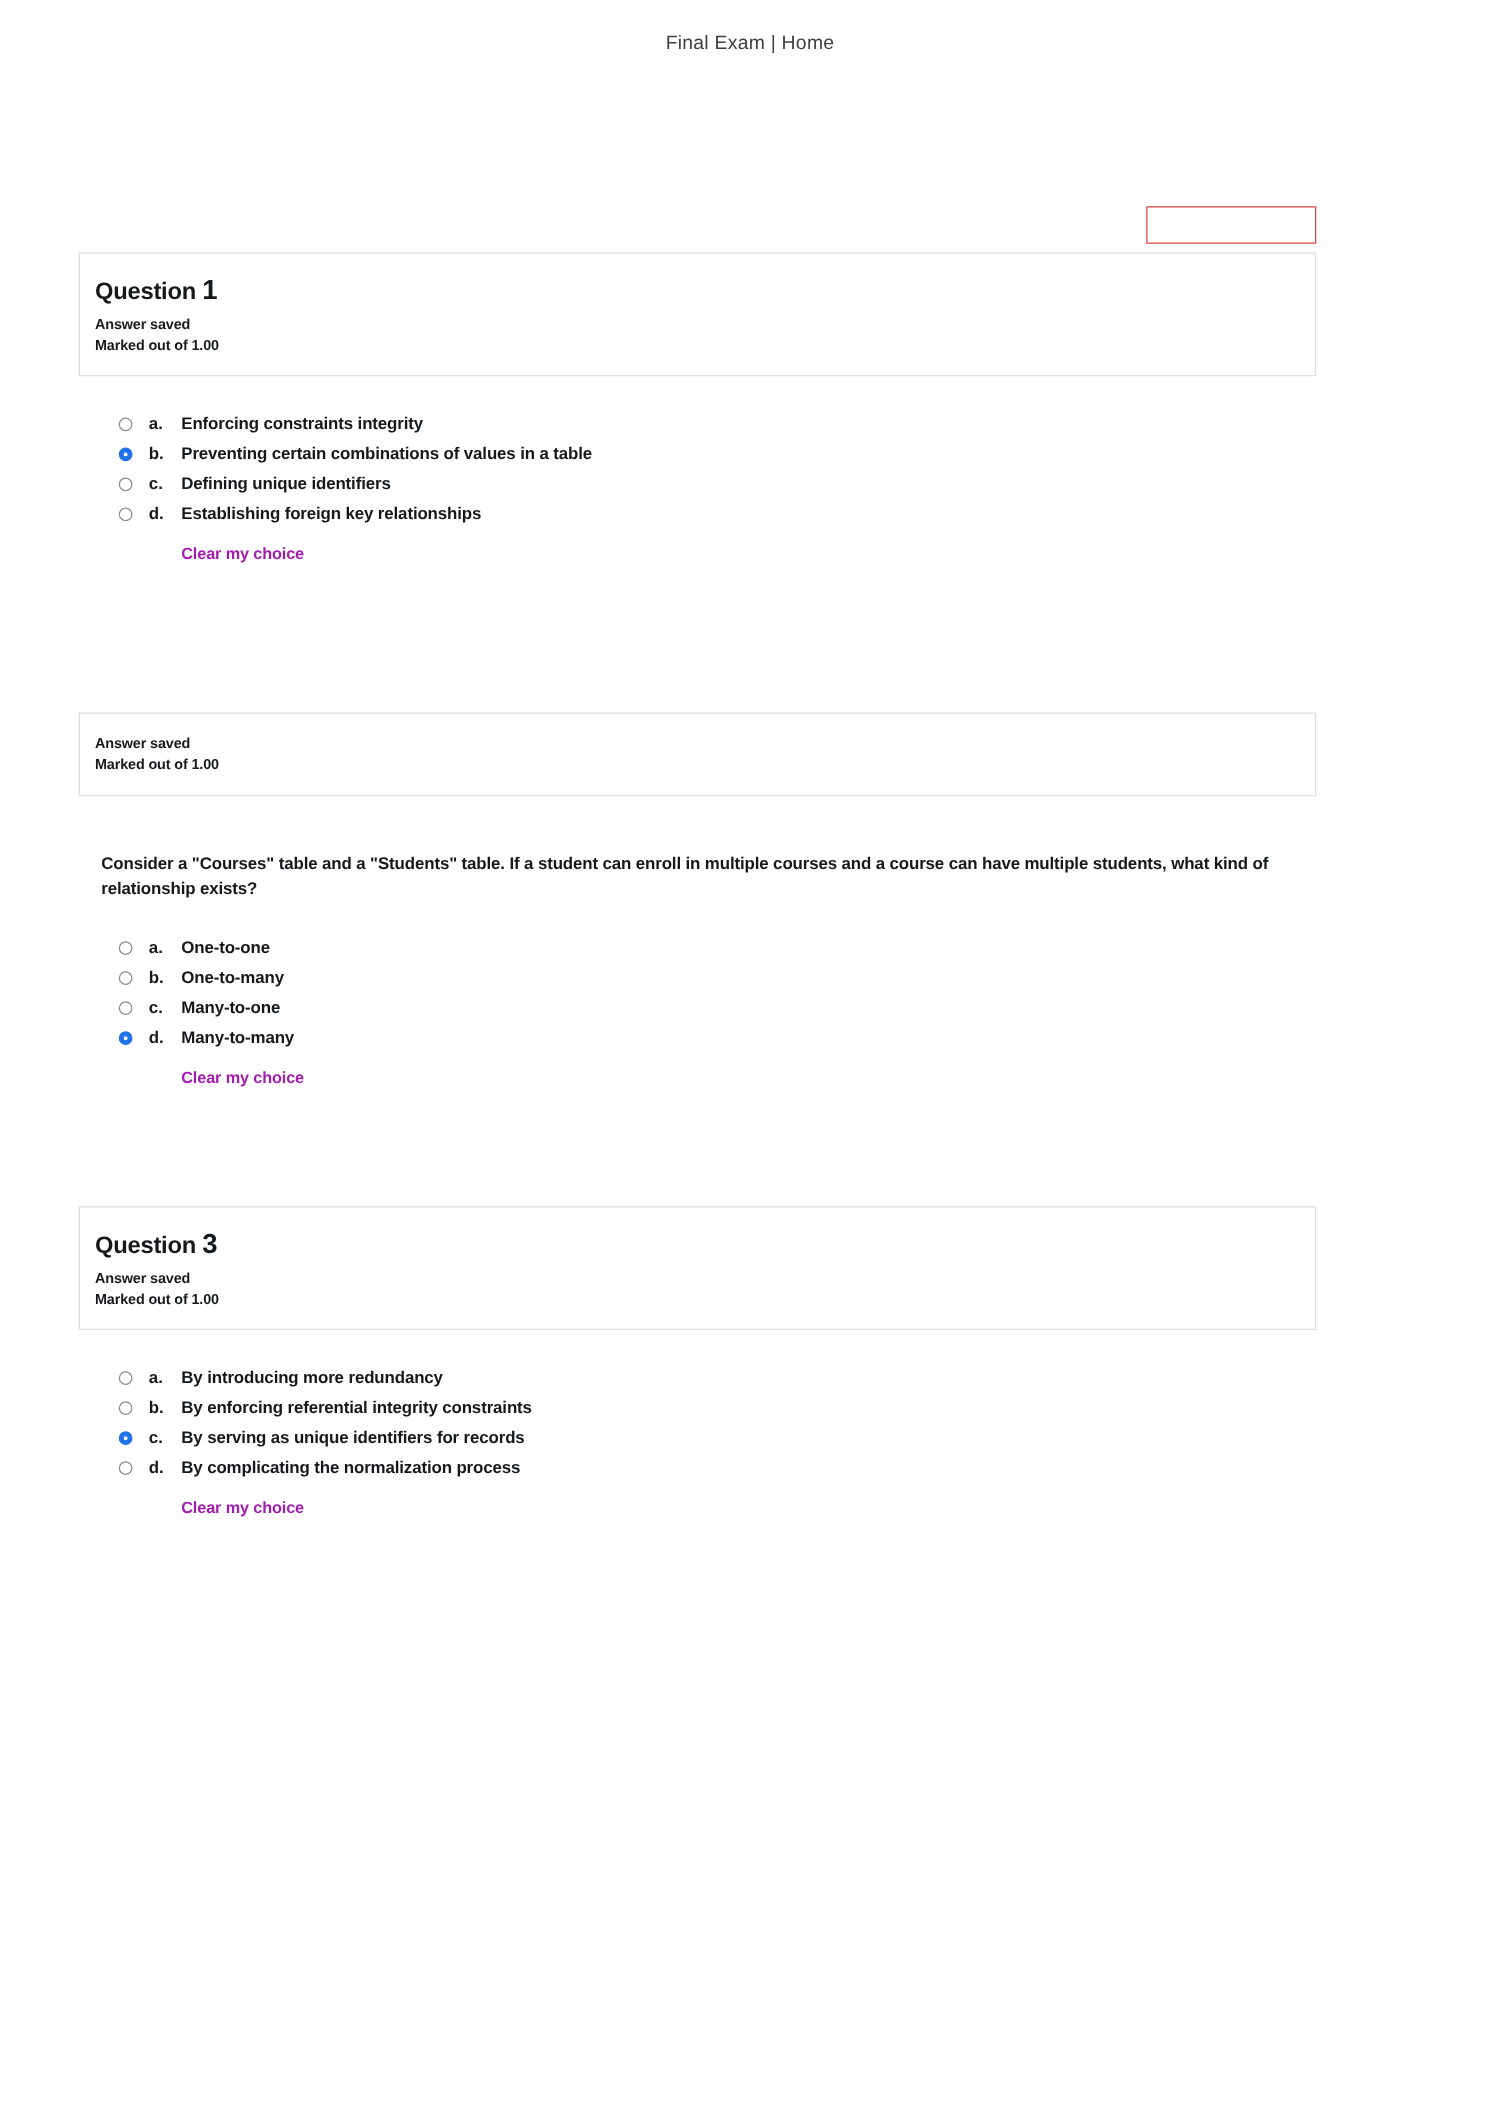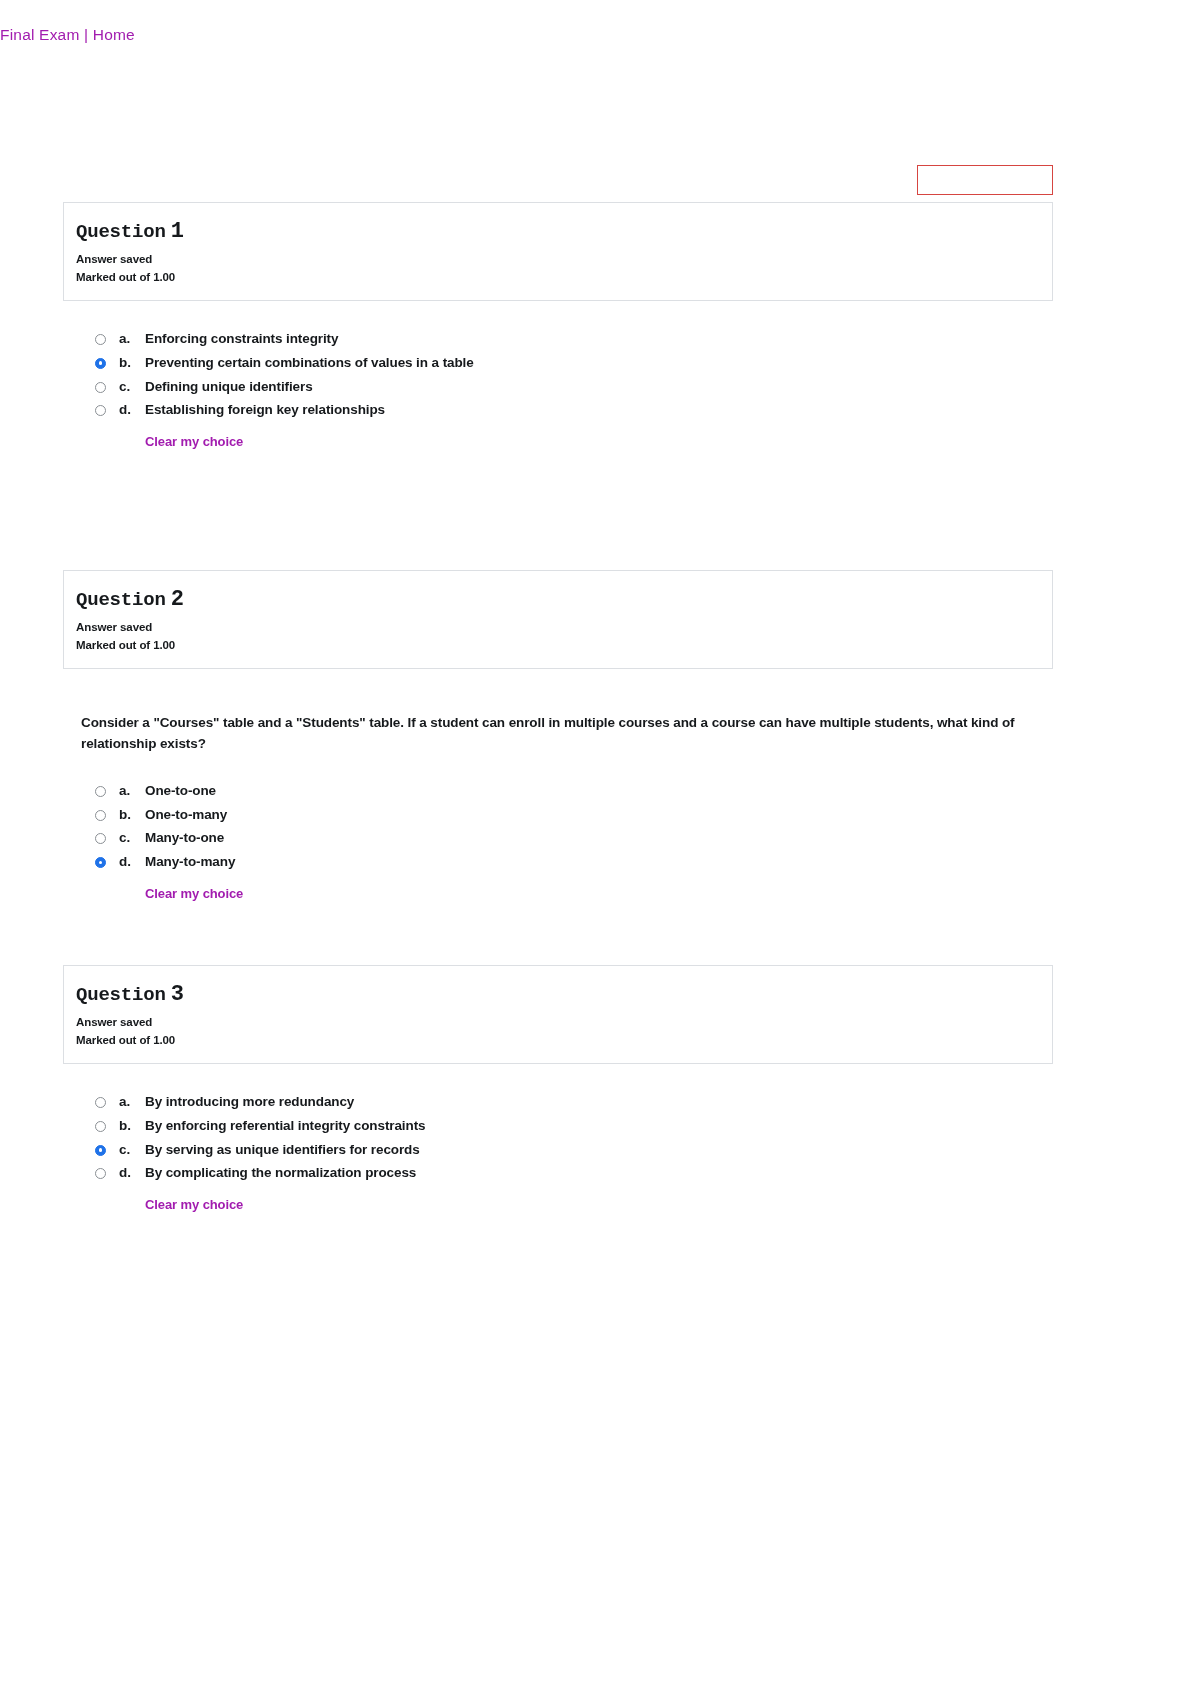--- a/index.html
+++ b/index.html
@@ -20,23 +20,23 @@
     background: #ffffff;
     overflow: hidden;
   }
 
   
   .doc-header {
     position: absolute;
     top: 26px;
     left: 0;
     width: 1200px;
-    text-align: left;
+    text-align: center;
     font-size: 15.5px;
-    color: #a21caf;
+    color: #404040;
     letter-spacing: 0.2px;
   }
 
   
   .red-box {
     position: absolute;
     left: 917px;
     top: 165px;
     width: 136px;
     height: 30px;
@@ -59,21 +59,20 @@
     padding: 16px 0 14px 12px;
     width: 990px;
   }
   .q-title {
     font-size: 19px;
     font-weight: bold;
     color: #16191c;
     letter-spacing: -0.2px;
     line-height: 1.15;
     margin: 0 0 7px 0;
-    font-family: Liberation Mono, monospace;
   }
   .q-title .qnum {
     font-size: 22px;
     font-weight: bold;
     margin-left: 5px;
   }
   .q-meta {
     font-size: 11.5px;
     font-weight: bold;
     color: #16191c;
@@ -217,23 +216,20 @@
           <span class="opt-letter">d.</span>
           <span class="opt-text">Establishing foreign key relationships</span>
         </li>
       </ul>
       <a class="clear-choice" style="margin-left:82px;">Clear my choice</a>
     </div>
   </div>
 
   <div class="qblock" style="top:570px;">
     <div class="qcard">
-      <div class="q-title">
-        <span>Question</span><span class="qnum">2</span>
-      </div>
       <div class="q-meta">Answer saved</div>
       <div class="q-meta">Marked out of 1.00</div>
     </div>
     <div class="q-body">
       <p class="q-text" style="margin-top:44px; margin-left:18px;">Consider a "Courses" table and a "Students" table. If a student can enroll in multiple courses and a course can have multiple students, what kind of relationship exists?</p>
       <ul class="options" style="margin-top:28px; margin-left:32px;">
         <li class="option">
           <span class="radio"></span>
           <span class="opt-letter">a.</span>
           <span class="opt-text">One-to-one</span>

